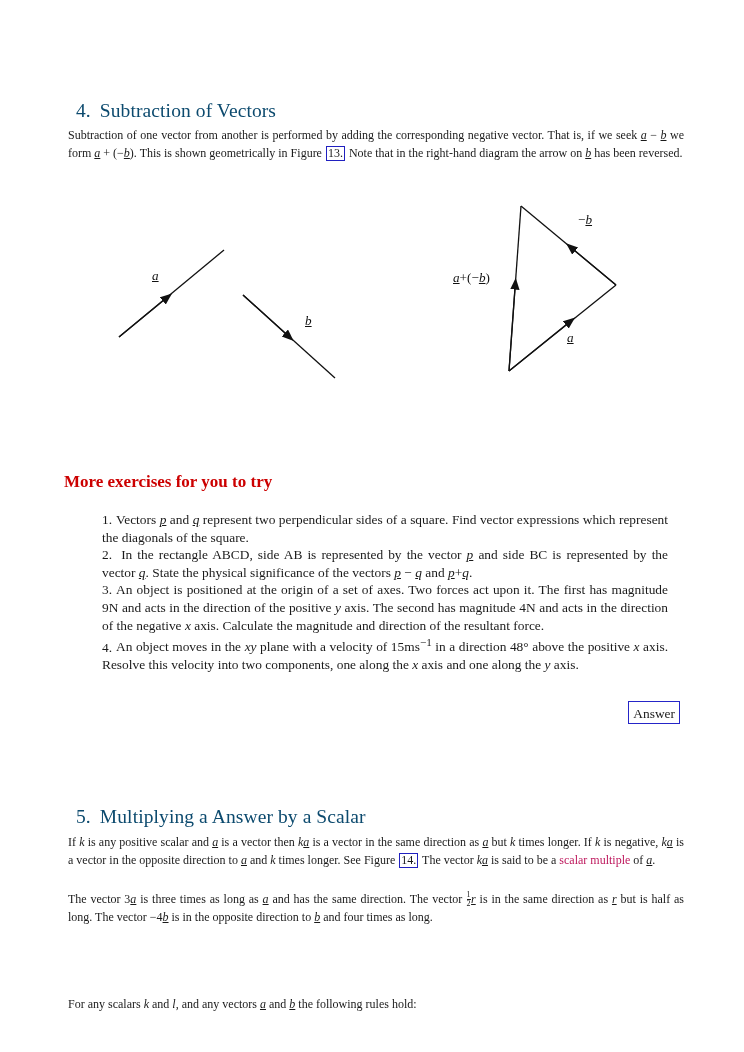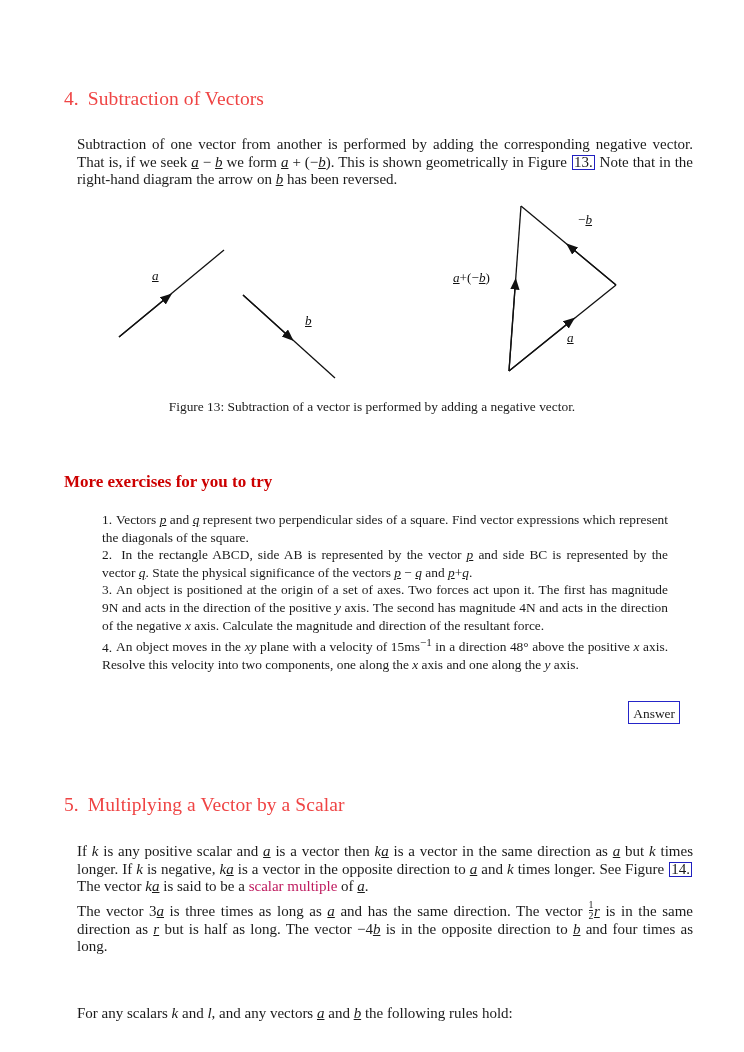--- a/index.html
+++ b/index.html
@@ -22,43 +22,43 @@
 
   
   .col {
     position: absolute;
     left: 64px;
     width: 616px;
   }
 
   
   .sec-heading {
-    color: #ef4444;
+    color: #0c4a6e;
     font-size: 19.5px;
     font-weight: normal;
     letter-spacing: 0.1px;
-    margin: 0;
+    margin: 12px;
     line-height: 1.1;
   }
   .sec-heading .num { margin-right: 9px; }
 
   .sub-heading {
     color: #cc0000;
     font-size: 17px;
     font-weight: bold;
     margin: 0;
     line-height: 1.2;
   }
 
   
   .body-text {
-    font-size: 15px;
+    font-size: 12px;
     line-height: 17.6px;
     text-align: justify;
-    margin: 13px;
+    margin: 4px;
     hyphens: none;
   }
 
   .vec { font-style: italic; text-decoration: underline; text-underline-offset: 1px; }
   .it  { font-style: italic; }
 
   
   .ref-box {
     display: inline-block;
     border: 1px solid #2020c0;
@@ -199,21 +199,20 @@
 
     
     <div class="fig-label" style="left:88px; top:78px;"><u><i>a</i></u></div>
     <div class="fig-label" style="left:241px; top:123px;"><u><i>b</i></u></div>
 
     <div class="fig-label" style="left:389px; top:80px;"><u><i>a</i></u><span>+(−</span><u><i>b</i></u><span>)</span></div>
     <div class="fig-label" style="left:514px; top:22px;"><span>−</span><u><i>b</i></u></div>
     <div class="fig-label" style="left:503px; top:140px;"><u><i>a</i></u></div>
   </div>
 
-  <div class="figure-caption">Figure 13: Subtraction of a vector is performed by adding a negative vector.</div>
 
   <h3 class="col sub-heading" style="top:472px;">More exercises for you to try</h3>
 
   <div class="col" style="top:499px; left:90px; width:590px;">
     <ul class="ex-list">
       <li>
         <span class="lbl">1.</span><span>Vectors </span><span class="vec">p</span><span> and </span><span class="vec">q</span><span> represent two perpendicular sides of a square.  Find vector expressions which represent the diagonals of the square.</span>
       </li>
       <li>
         <span class="lbl">2.</span> <span>In the rectangle ABCD, side AB is represented by the vector </span><span class="vec">p</span><span> and side BC is represented by the vector </span><span class="vec">q</span><span>. State the physical significance of the vectors </span><span class="vec">p</span><span> − </span><span class="vec">q</span><span> and </span><span class="vec">p</span><span>+</span><span class="vec">q</span><span>.</span>
@@ -225,21 +224,21 @@
         <span class="lbl">4.</span><span>An object moves in the </span><span class="it">xy</span><span> plane with a velocity of 15ms</span><sup>−1</sup><span> in a direction 48° above the positive </span><span class="it">x</span><span> axis.  Resolve this velocity into two components, one along the </span><span class="it">x</span><span> axis and one along the </span><span class="it">y</span><span> axis.</span>
       </li>
     </ul>
   </div>
 
   <div class="col" style="top:701px; text-align:right;">
     <span class="answer-box">Answer</span>
   </div>
 
   <h2 class="col sec-heading" style="top:794px;">
-    <span class="num">5.</span><span>Multiplying a Vector by a Scalar</span>
+    <span class="num">5.</span><span>Multiplying a Answer by a Scalar</span>
   </h2>
 
   <div class="col body-text" style="top:830px;">
     <span>If </span><span class="it">k</span><span> is any positive scalar and </span><span class="vec">a</span><span> is a vector then </span><span class="it">k</span><span class="vec">a</span><span> is a vector in the same direction as </span><span class="vec">a</span><span> but </span><span class="it">k</span><span> times longer.  If </span><span class="it">k</span><span> is negative, </span><span class="it">k</span><span class="vec">a</span><span> is a vector in the opposite direction to </span><span class="vec">a</span><span> and </span><span class="it">k</span><span> times longer. See Figure </span><span class="ref-box">14.</span><span> The vector </span><span class="it">k</span><span class="vec">a</span><span> is said to be a </span><span class="pink">scalar multiple</span><span> of </span><span class="vec">a</span><span>.</span>
   </div>
 
   <div class="col body-text" style="top:887px;">
     <span>The vector 3</span><span class="vec">a</span><span> is three times as long as </span><span class="vec">a</span><span> and has the same direction.  The vector </span><span class="frac"><span class="n">1</span><span class="d">2</span></span><span class="vec">r</span><span> is in the same direction as </span><span class="vec">r</span><span> but is half as long.  The vector −4</span><span class="vec">b</span><span> is in the opposite direction to </span><span class="vec">b</span><span> and four times as long.</span>
   </div>
 

